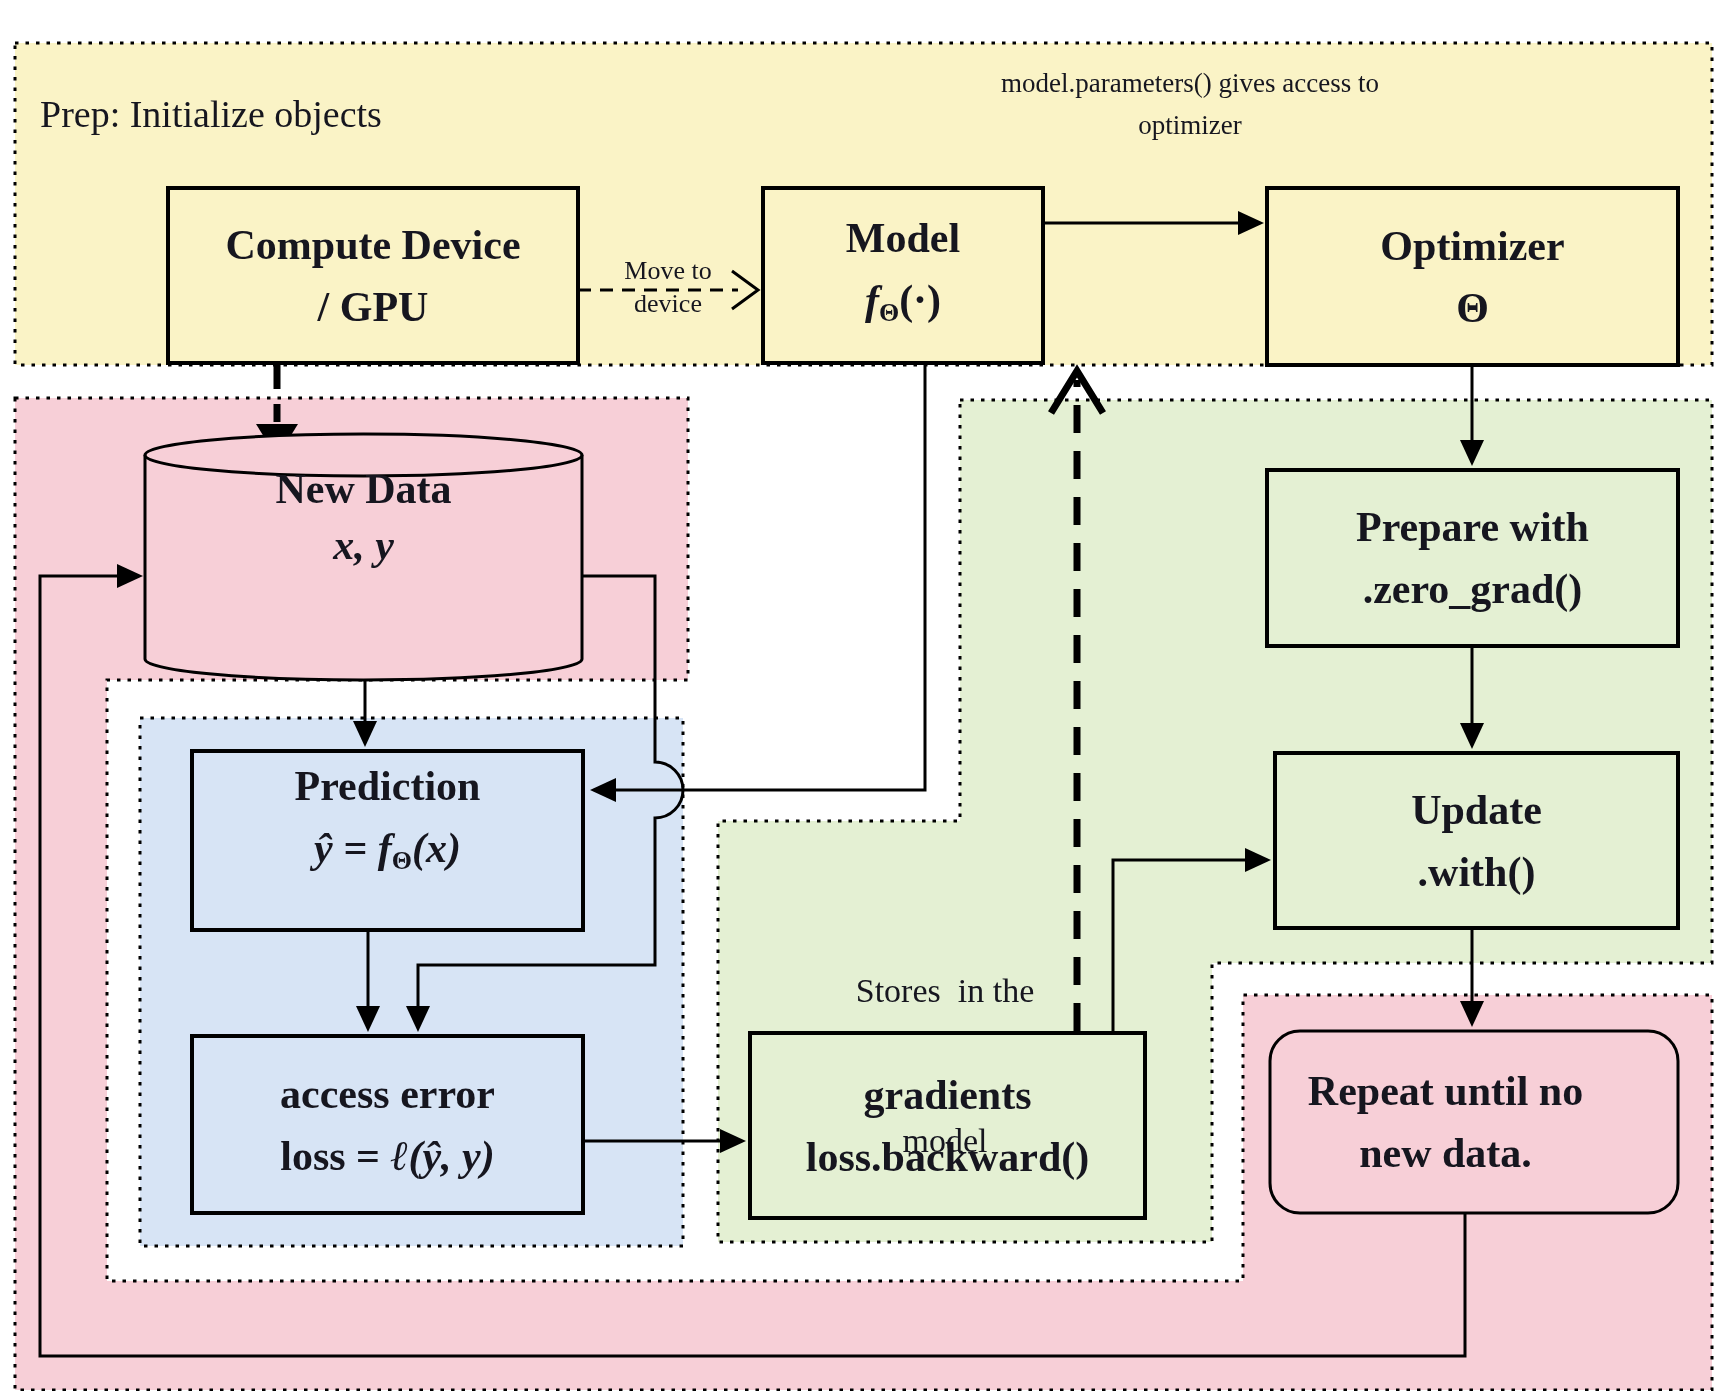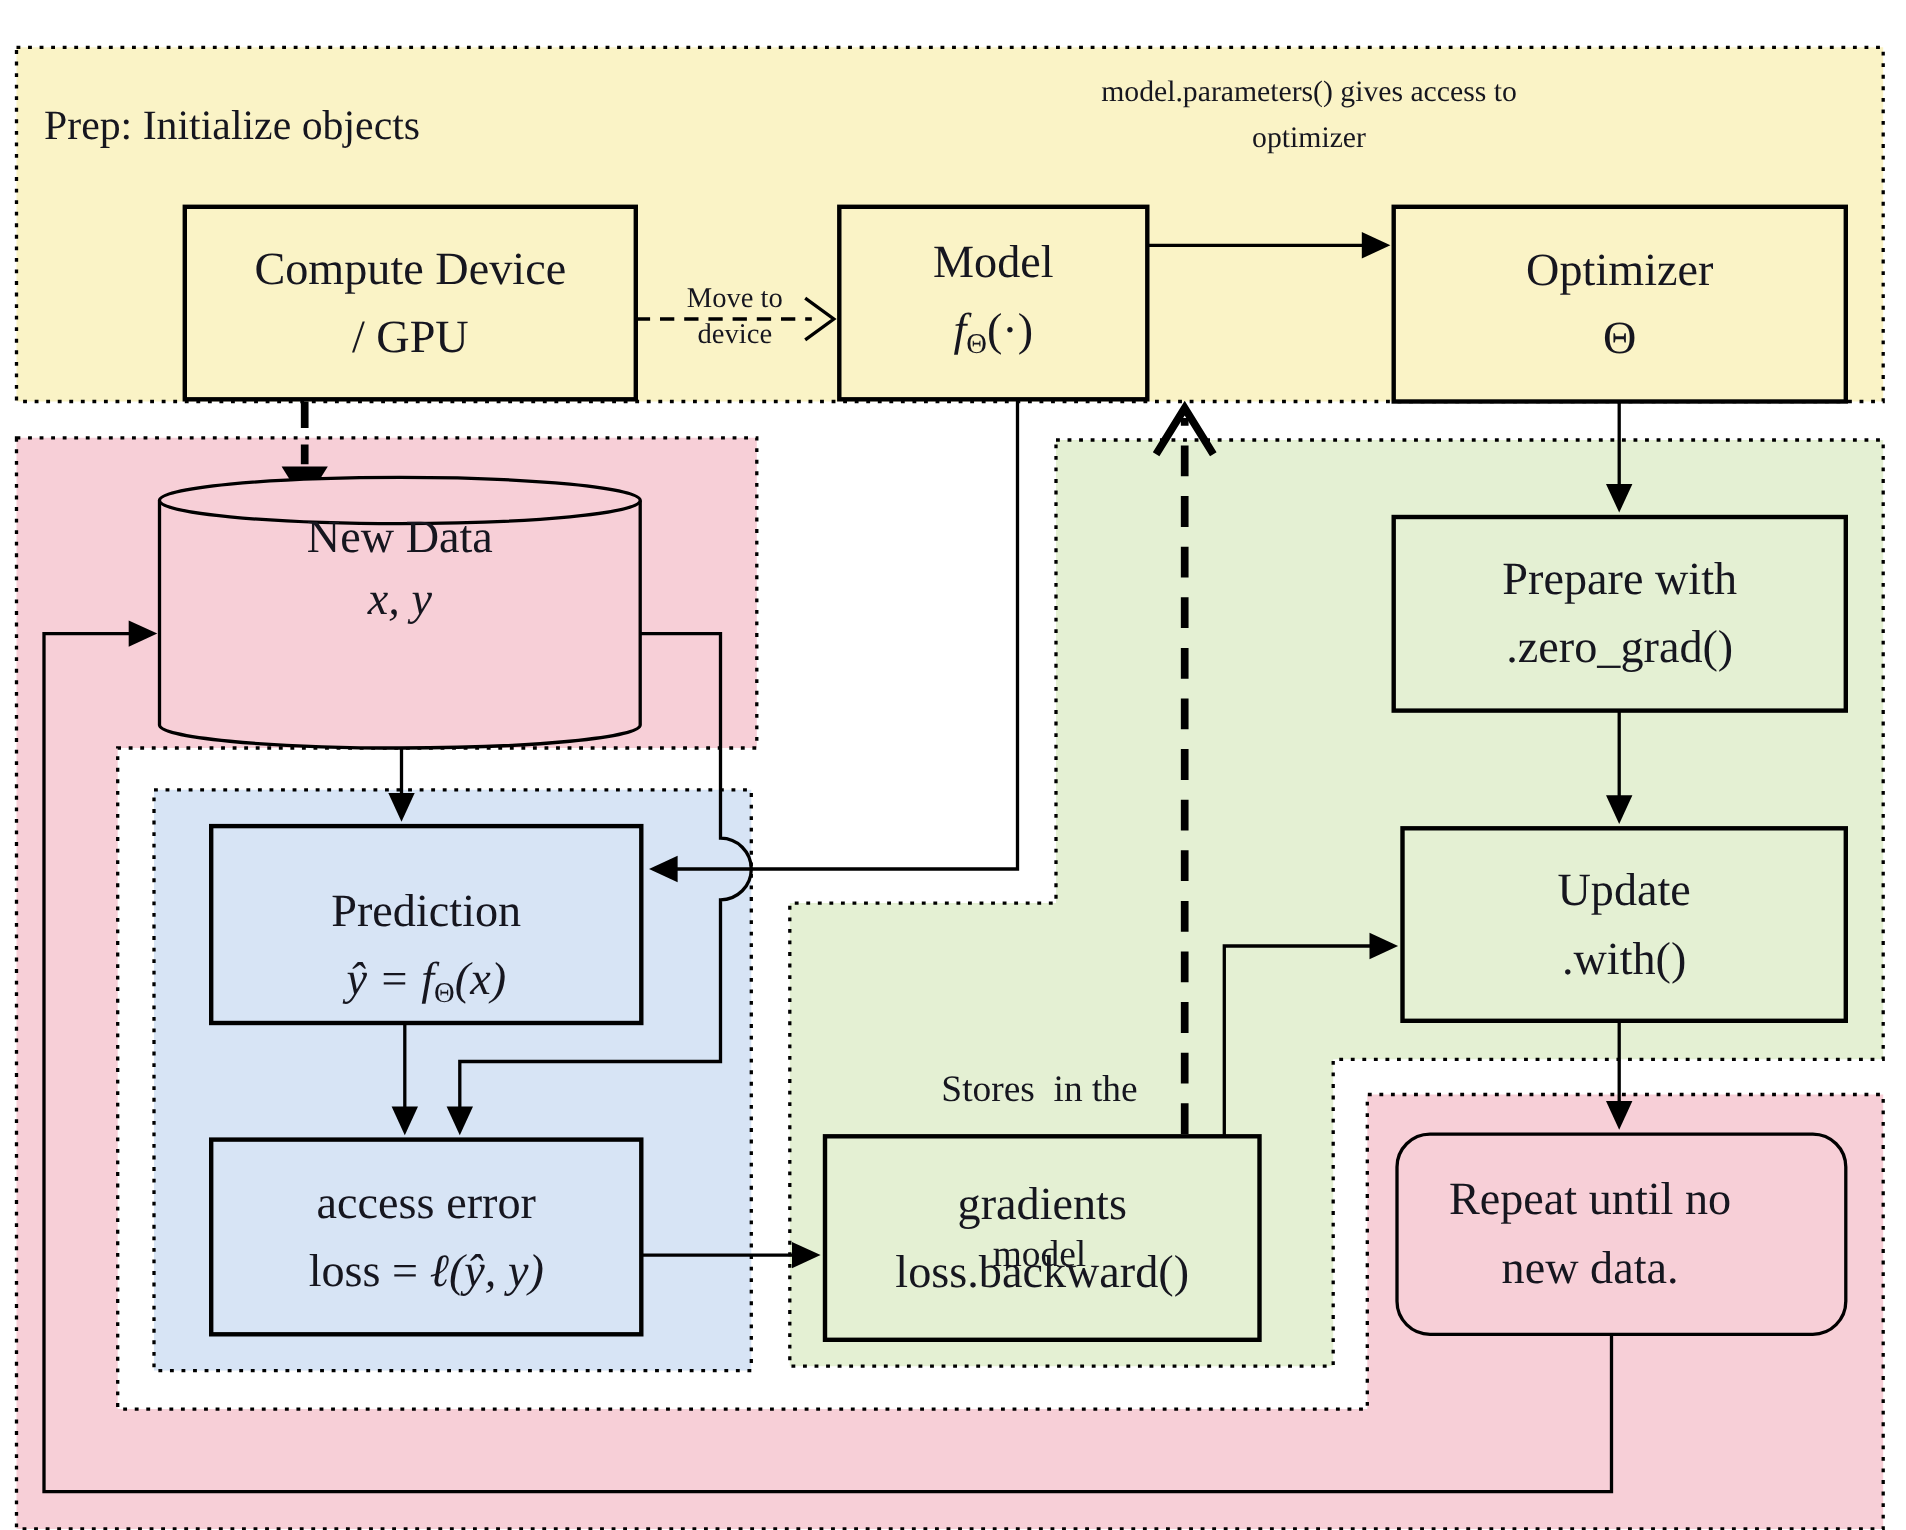--- a/index.html
+++ b/index.html
@@ -13,37 +13,38 @@
   }
   #diagram-svg{position:absolute;left:0;top:0;}
   .box-label{
     position:absolute;
     display:flex;flex-direction:column;
     align-items:center;justify-content:center;
     text-align:center;
     font-size:42px;line-height:62px;
     pointer-events:none;
     white-space:nowrap;
+    font-weight:bold;
   }
   .free-label{
     position:absolute;
     pointer-events:none;
     white-space:nowrap;
   }
   .math{font-style:italic;}
   .sub{font-size:0.62em;font-style:normal;vertical-align:-0.25em;}
   #prep-title{left:40px;top:64px;font-size:38px;}
   #top-note{left:860px;top:34px;width:660px;text-align:center;font-size:27px;line-height:42px;white-space:normal;}
   #move-label{left:598px;top:226px;width:140px;text-align:center;font-size:26px;line-height:33px;}
   #stores-note{left:790px;top:838px;width:310px;text-align:center;font-size:34px;line-height:50px;white-space:pre;}
   #lbl-compute{left:168px;top:160px;width:410px;height:175px;}
   #lbl-model{left:763px;top:160px;width:280px;height:175px;}
   #lbl-optimizer{left:1267px;top:160px;width:411px;height:177px;}
   #lbl-newdata{left:145px;top:430px;width:437px;height:118px;line-height:56px;}
-  #lbl-prediction{left:192px;top:748px;width:391px;height:179px;}
+  #lbl-prediction{left:192px;top:706px;width:391px;height:179px;}
   #lbl-computeerr{left:192px;top:1008px;width:391px;height:177px;}
   #lbl-gradients{left:750px;top:1005px;width:395px;height:185px;}
   #lbl-prepare{left:1267px;top:442px;width:411px;height:176px;}
   #lbl-update{left:1275px;top:725px;width:403px;height:175px;}
   #lbl-repeat{left:1270px;top:1003px;width:351px;height:182px;}
 </style>
 </head>
 <body>
 
 <div id="canvas">

